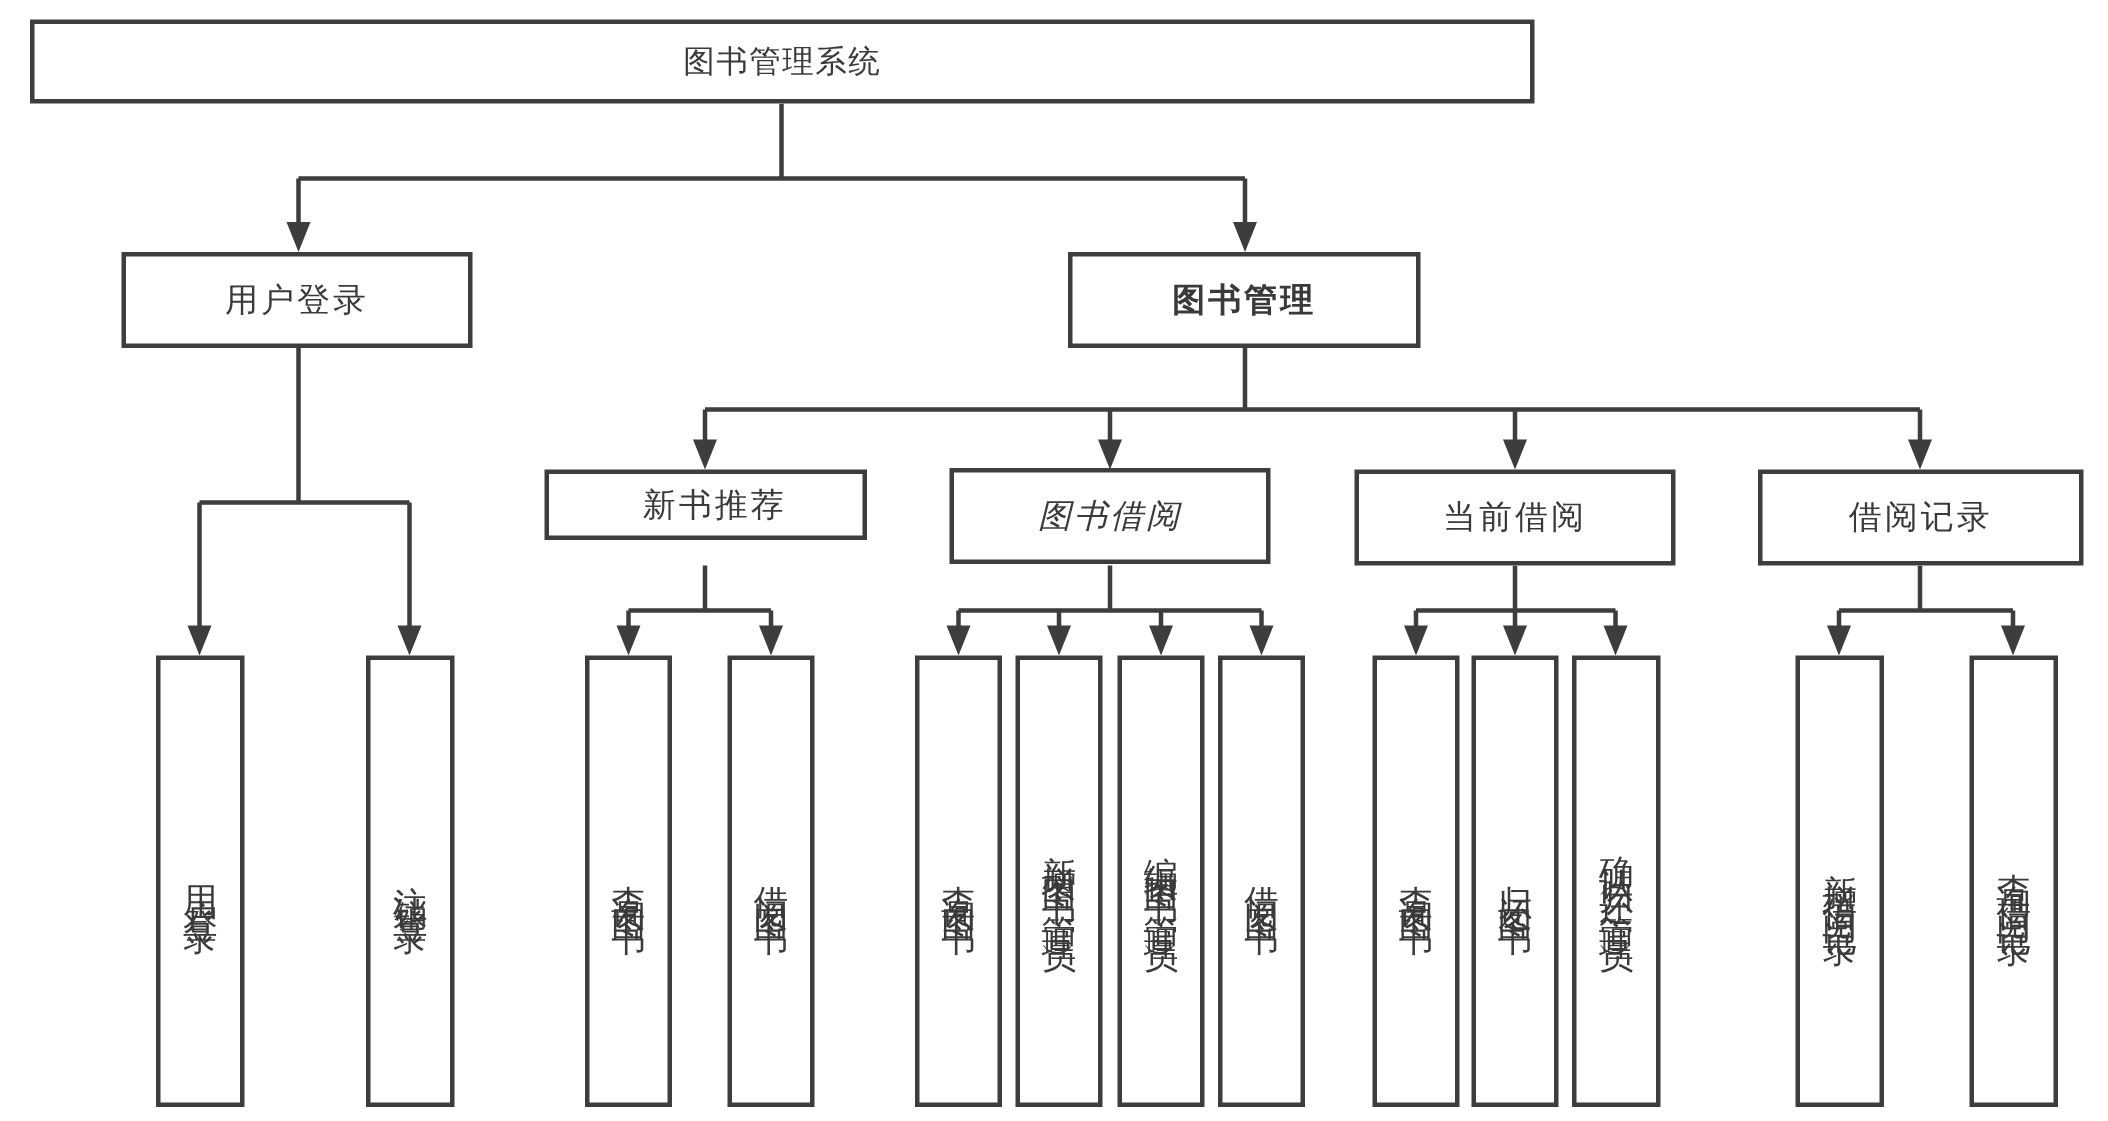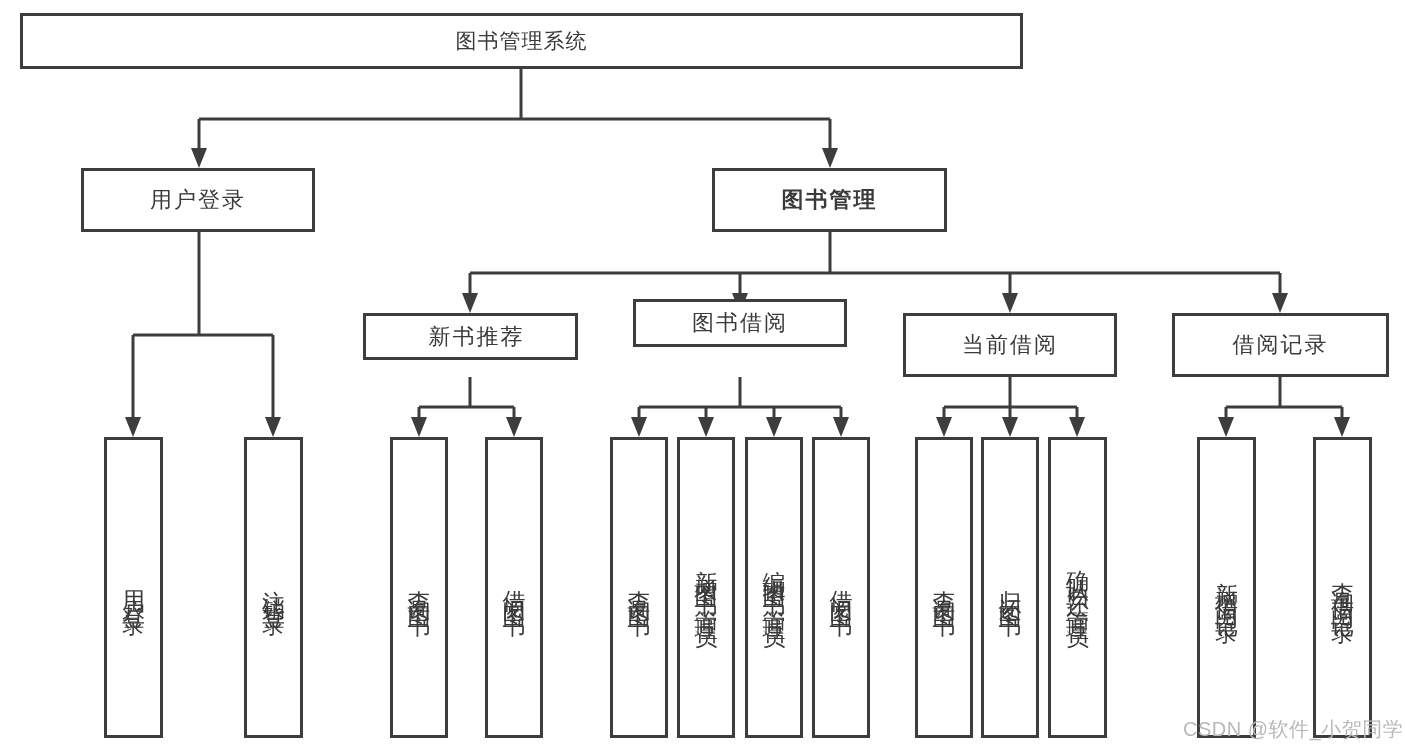--- a/index.html
+++ b/index.html
@@ -76,21 +76,21 @@
   <div class="node hbox" style="left:81px; top:168px; width:234px; height:64px;">
     <span class="label">用户登录</span>
   </div>
   <div class="node hbox" style="left:712px; top:168px; width:235px; height:64px;font-weight:bold;">
     <span class="label">图书管理</span>
   </div>
 
   <div class="node hbox" style="left:363px; top:313px; width:215px; height:47px;padding-left:12px;">
     <span class="label">新书推荐</span>
   </div>
-  <div class="node hbox" style="left:633px; top:299px; width:214px; height:48px;">
+  <div class="node hbox" style="left:633px; top:312px; width:214px; height:64px;font-style:italic;">
     <span class="label">图书借阅</span>
   </div>
   <div class="node hbox" style="left:903px; top:313px; width:214px; height:64px;text-align:center;">
     <span class="label">当前借阅</span>
   </div>
   <div class="node hbox" style="left:1172px; top:313px; width:217px; height:64px;">
     <span class="label">借阅记录</span>
   </div>
 
   <div class="node vbox" style="left:104px; top:437px; width:59px; height:301px;">
@@ -130,15 +130,14 @@
     <span class="label">确认归还（管理员）</span>
   </div>
 
   <div class="node vbox" style="left:1197px; top:437px; width:59px; height:301px;">
     <span class="label">新增借阅记录</span>
   </div>
   <div class="node vbox" style="left:1313px; top:437px; width:59px; height:301px;">
     <span class="label">查询借阅记录</span>
   </div>
 
-  <div class="watermark">CSDN @软件_小贺同学</div>
 
 </div>
 
 </body></html>

